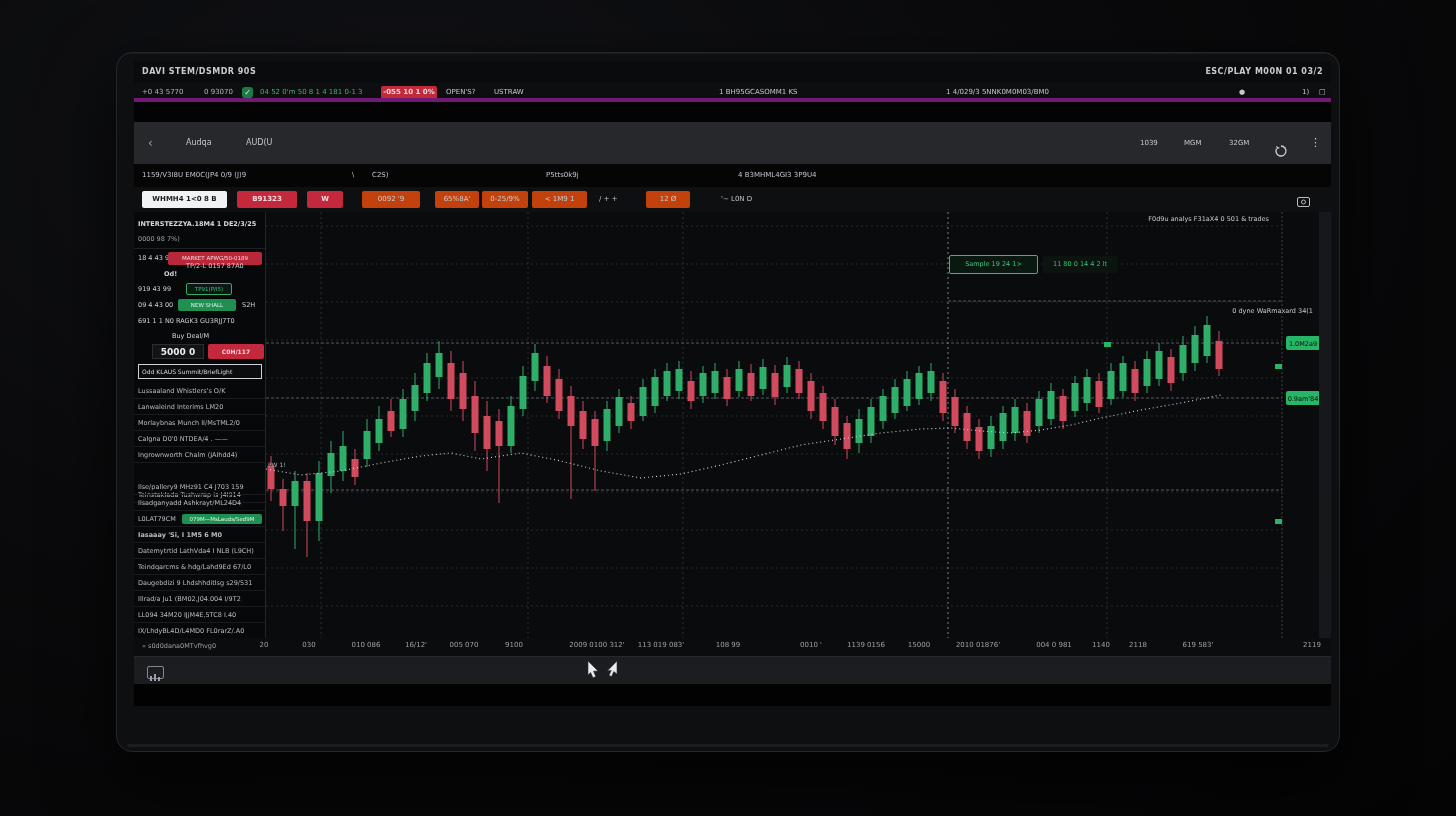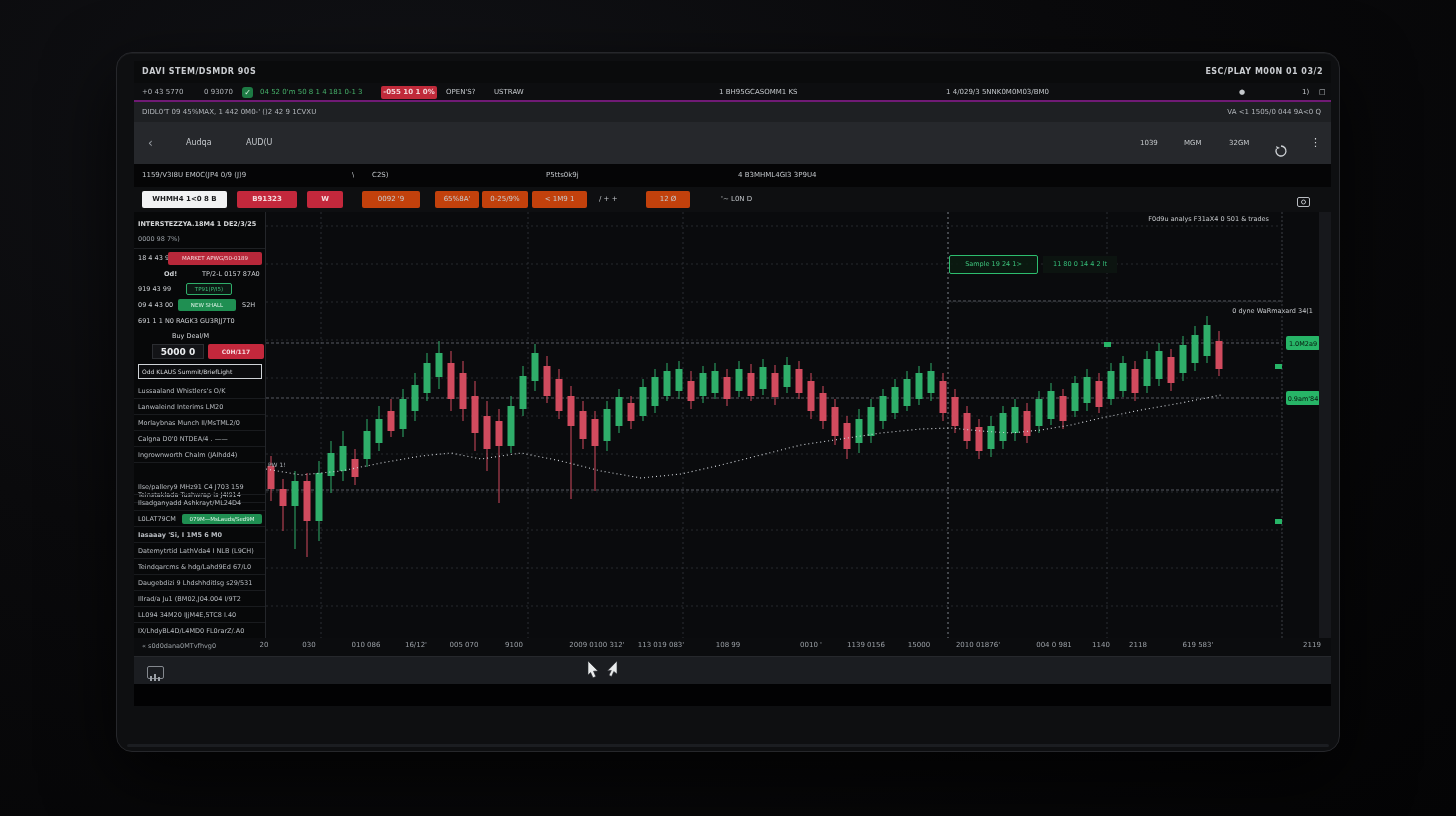--- a/index.html
+++ b/index.html
@@ -10,21 +10,21 @@
   .monitor { position:absolute; left:116px; top:52px; width:1224px; height:700px;
     background:#0e0f11; border:1px solid #26272b; border-radius:16px;
     box-shadow:0 25px 70px rgba(0,0,0,.75), inset 0 1px 0 rgba(255,255,255,.05); }
   .monitor-chin-line { position:absolute; left:10px; right:10px; bottom:4px; height:3px;
     background:#1b1d21; border-radius:2px; }
   .screen { position:absolute; left:17px; top:8px; width:1197px; height:645px;
     background:#030304; overflow:hidden; }
 
   .row { position:absolute; left:0; width:1197px; overflow:hidden; white-space:nowrap; }
   .titlebar { top:0; height:22px; background:#0a0b0c; }
-  .menubar  { top:22px; height:19px; background:#0d0e10; border-bottom:2px solid #701a75; }
+  .menubar  { top:22px; height:19px; background:#0d0e10; border-bottom:4px solid #701a75; }
   .toolbar1 { top:41px; height:20px; background:#1e2023; }
   .tabbar   { top:61px; height:42px; background:#26282c; }
   .symbolrow{ top:103px; height:23px; background:#050506; }
   .toolbar2 { top:126px; height:25px; background:#0e0f11; }
   .main     { top:151px; height:426px; background:#0a0b0d; }
   .xaxis    { top:577px; height:18px; background:#0b0c0e; }
   .statusbar{ top:595px; height:28px; background:#1b1d21; border-top:1px solid #26282c; }
   .footer   { top:623px; height:22px; background:#020203; }
 
   .t { position:absolute; white-space:nowrap; overflow:hidden; }
@@ -104,24 +104,20 @@
       <span class="badge-red" style="left:247px; top:3px; width:56px; height:13px;">-055   10 1 0%</span>
       <span class="t txt-menu" style="left:312px; top:5px;">OPEN'S?</span>
       <span class="t txt-menu" style="left:360px; top:5px;">USTRAW</span>
       <span class="t txt-menu" style="left:585px; top:5px;">1 BH95GCASOMM1 KS</span>
       <span class="t txt-menu" style="left:812px; top:5px;">1 4/029/3 5NNK0M0M03/BM0</span>
       <span class="t txt-menu" style="left:1105px; top:5px;">●</span>
       <span class="t txt-menu" style="left:1168px; top:5px;">1)</span>
       <span class="t txt-menu" style="left:1185px; top:5px;">□</span>
     </div>
 
-    <div class="row toolbar1">
-      <span class="t txt-dim" style="left:8px; top:6px;">DIDL0'T   09 45%MAX, 1 442 0M0-'    ()2 42 9 1CVXU</span>
-      <span class="t txt-dim" style="right:10px; top:6px;">VA &lt;1   1505/0   044 9A&lt;0  Q</span>
-    </div>
 
     <div class="row tabbar">
       <span class="tab tab-back" style="left:14px;">‹</span>
       <span class="tab" style="left:52px;">Audqa</span>
       <span class="tab" style="left:112px;">AUD(U</span>
       <span class="tabbtn" style="left:1006px;">1039</span>
       <span class="tabbtn" style="left:1050px;">MGM</span>
       <span class="tabbtn" style="left:1095px;">32GM</span>
       <span class="tabbtn" style="left:1140px; top:13px; height:16px;">
         <svg width="14" height="14" viewBox="0 0 14 14">
@@ -161,21 +157,21 @@
 
     <div class="row main">
 
       <div class="sidebar">
         <span class="sb" style="left:4px; top:8px; font-weight:bold; color:#d8dadc;">INTERSTEZZYA.18M4 1 DE2/3/25</span>
         <span class="sb" style="left:4px; top:23px; color:#9aa0a6;">0000 98 7%)</span>
         <div class="sb-sep" style="top:36px;"></div>
         <span class="sb" style="left:4px; top:42px;">18 4 43 91 8</span>
         <span class="pill-red" style="left:34px; top:40px; width:94px; height:13px;">MARKET APWG/50-0189</span>
         <span class="sb" style="left:30px; top:58px; font-weight:bold;">Od!</span>
-        <span class="sb" style="left:52px; top:58px;margin-left:16px;">TP/2-L 0157 87A0</span>
+        <span class="sb" style="left:52px; top:50px;">TP/2-L 0157 87A0</span>
         <span class="sb" style="left:4px; top:73px;">919 43 99</span>
         <span class="pill-green-o" style="left:52px; top:71px; width:46px; height:12px;">TP91(P/I5)</span>
         <span class="sb" style="left:4px; top:89px;">09 4 43 00</span>
         <span class="pill-green-f" style="left:44px; top:87px; width:58px; height:12px;">NEW SHALL</span>
         <span class="sb" style="left:108px; top:89px;">S2H</span>
         <span class="sb" style="left:4px; top:105px;">691 1 1 N0   RAGK3 GU3RJJ7T0</span>
         <span class="sb" style="left:38px; top:120px; color:#d4d7da;">Buy Deal/M</span>
         <span class="amount-box" style="left:18px; top:132px; width:52px; height:15px; line-height:14px;">5000 0</span>
         <span class="btn btn-red" style="left:74px; top:132px; width:56px; height:15px; line-height:15px; font-size:6px;">C0H/117</span>
         <span class="ticket-input" style="left:4px; top:152px; width:124px; height:15px;">Odd KLAUS Summit/BriefLight</span>

